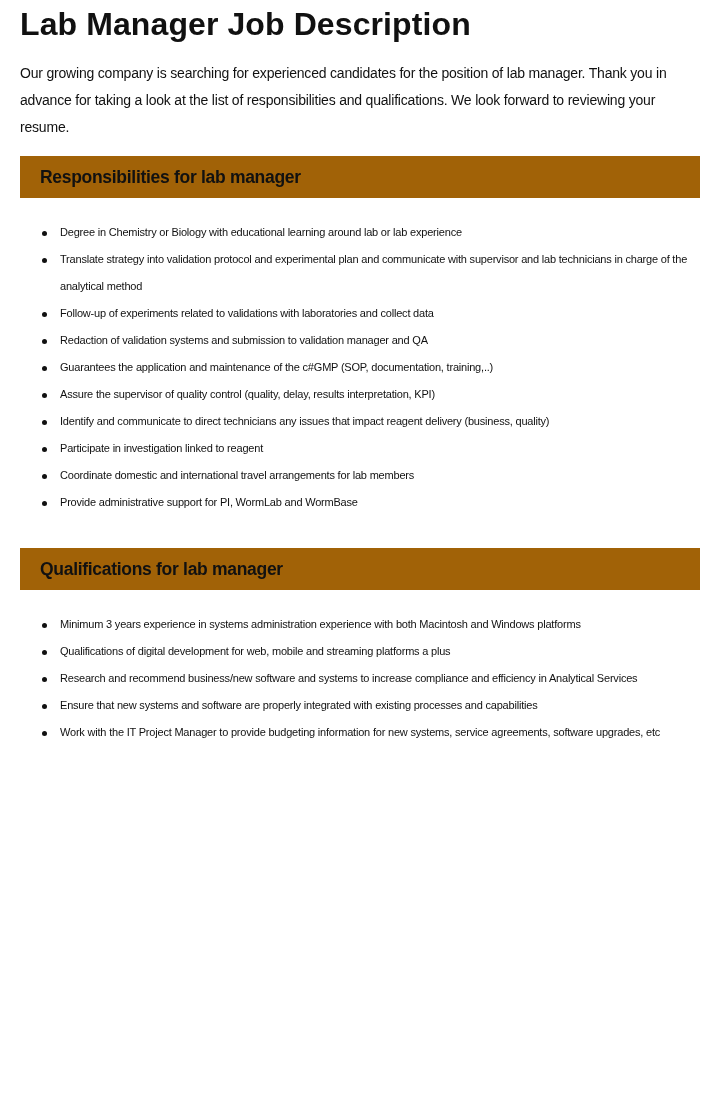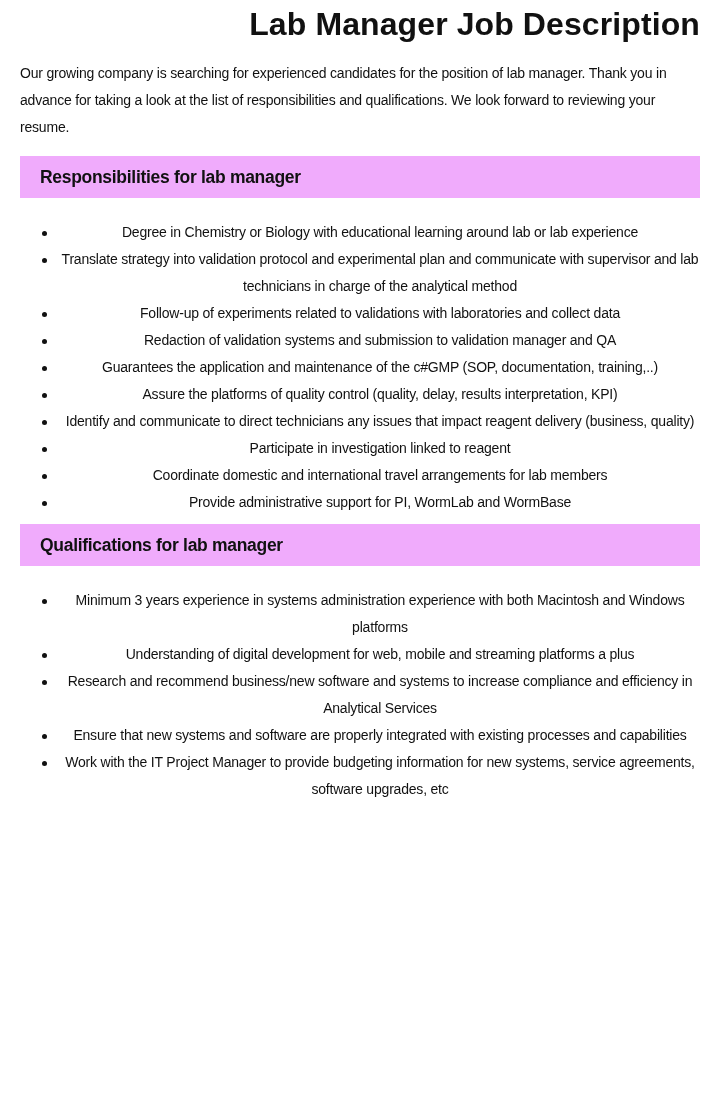--- a/index.html
+++ b/index.html
@@ -19,86 +19,85 @@
       box-sizing: border-box;
       width: 720px;
     }
     .title {
       margin: 0;
       padding-top: 2px;
       height: 44px;
       line-height: 44px;
       font-size: 32px;
       font-weight: bold;
-      text-align: right;
+      text-align: left;
       letter-spacing: 0.1px;
     }
     .intro {
       margin: 14px 0 0 0;
       font-size: 14px;
       line-height: 27px;
       letter-spacing: -0.2px;
     }
     .section-header {
       margin-top: 15px;
-      background: #f0abfc;
+      background: #a16207;
       height: 42px;
       line-height: 42px;
       padding: 0 20px;
       font-size: 17.5px;
       font-weight: bold;
       letter-spacing: -0.3px;
     }
     .section-list {
       margin: 21px 0 0 0;
       padding: 0 0 0 40px;
       list-style: none;
     }
     .section-list li {
       position: relative;
-      font-size: 14px;
+      font-size: 11px;
       line-height: 27px;
       letter-spacing: -0.2px;
-      text-align: center;
     }
     .section-list li .bullet {
       position: absolute;
       left: -18px;
       top: 12px;
       width: 5px;
       height: 5px;
       border-radius: 50%;
       background: #111111;
     }
     .qual-header {
-      margin-top: 8px;
+      margin-top: 32px;
     }
   </style>
 </head>
 <body>
 
 <div class="page">
   <h1 class="title">Lab Manager Job Description</h1>
   <p class="intro">Our growing company is searching for experienced candidates for the position of lab manager. Thank you in advance for taking a look at the list of responsibilities and qualifications. We look forward to reviewing your resume.</p>
 
   <div class="section-header">Responsibilities for lab manager</div>
   <ul class="section-list">
     <li><span class="bullet"></span><span>Degree in Chemistry or Biology with educational learning around lab or lab experience</span></li>
     <li><span class="bullet"></span><span>Translate strategy into validation protocol and experimental plan and communicate with supervisor and lab technicians in charge of the analytical method</span></li>
     <li><span class="bullet"></span><span>Follow-up of experiments related to validations with laboratories and collect data</span></li>
     <li><span class="bullet"></span><span>Redaction of validation systems and submission to validation manager and QA</span></li>
     <li><span class="bullet"></span><span>Guarantees the application and maintenance of the c#GMP (SOP, documentation, training,..)</span></li>
-    <li><span class="bullet"></span><span>Assure the platforms of quality control (quality, delay, results interpretation, KPI)</span></li>
+    <li><span class="bullet"></span><span>Assure the supervisor of quality control (quality, delay, results interpretation, KPI)</span></li>
     <li><span class="bullet"></span><span>Identify and communicate to direct technicians any issues that impact reagent delivery (business, quality)</span></li>
     <li><span class="bullet"></span><span>Participate in investigation linked to reagent</span></li>
     <li><span class="bullet"></span><span>Coordinate domestic and international travel arrangements for lab members</span></li>
     <li><span class="bullet"></span><span>Provide administrative support for PI, WormLab and WormBase</span></li>
   </ul>
 
   <div class="section-header qual-header">Qualifications for lab manager</div>
   <ul class="section-list">
     <li><span class="bullet"></span><span>Minimum 3 years experience in systems administration experience with both Macintosh and Windows platforms</span></li>
-    <li><span class="bullet"></span><span>Understanding of digital development for web, mobile and streaming platforms a plus</span></li>
+    <li><span class="bullet"></span><span>Qualifications of digital development for web, mobile and streaming platforms a plus</span></li>
     <li><span class="bullet"></span><span>Research and recommend business/new software and systems to increase compliance and efficiency in Analytical Services</span></li>
     <li><span class="bullet"></span><span>Ensure that new systems and software are properly integrated with existing processes and capabilities</span></li>
     <li><span class="bullet"></span><span>Work with the IT Project Manager to provide budgeting information for new systems, service agreements, software upgrades, etc</span></li>
   </ul>
 </div>
 
 </body></html>

